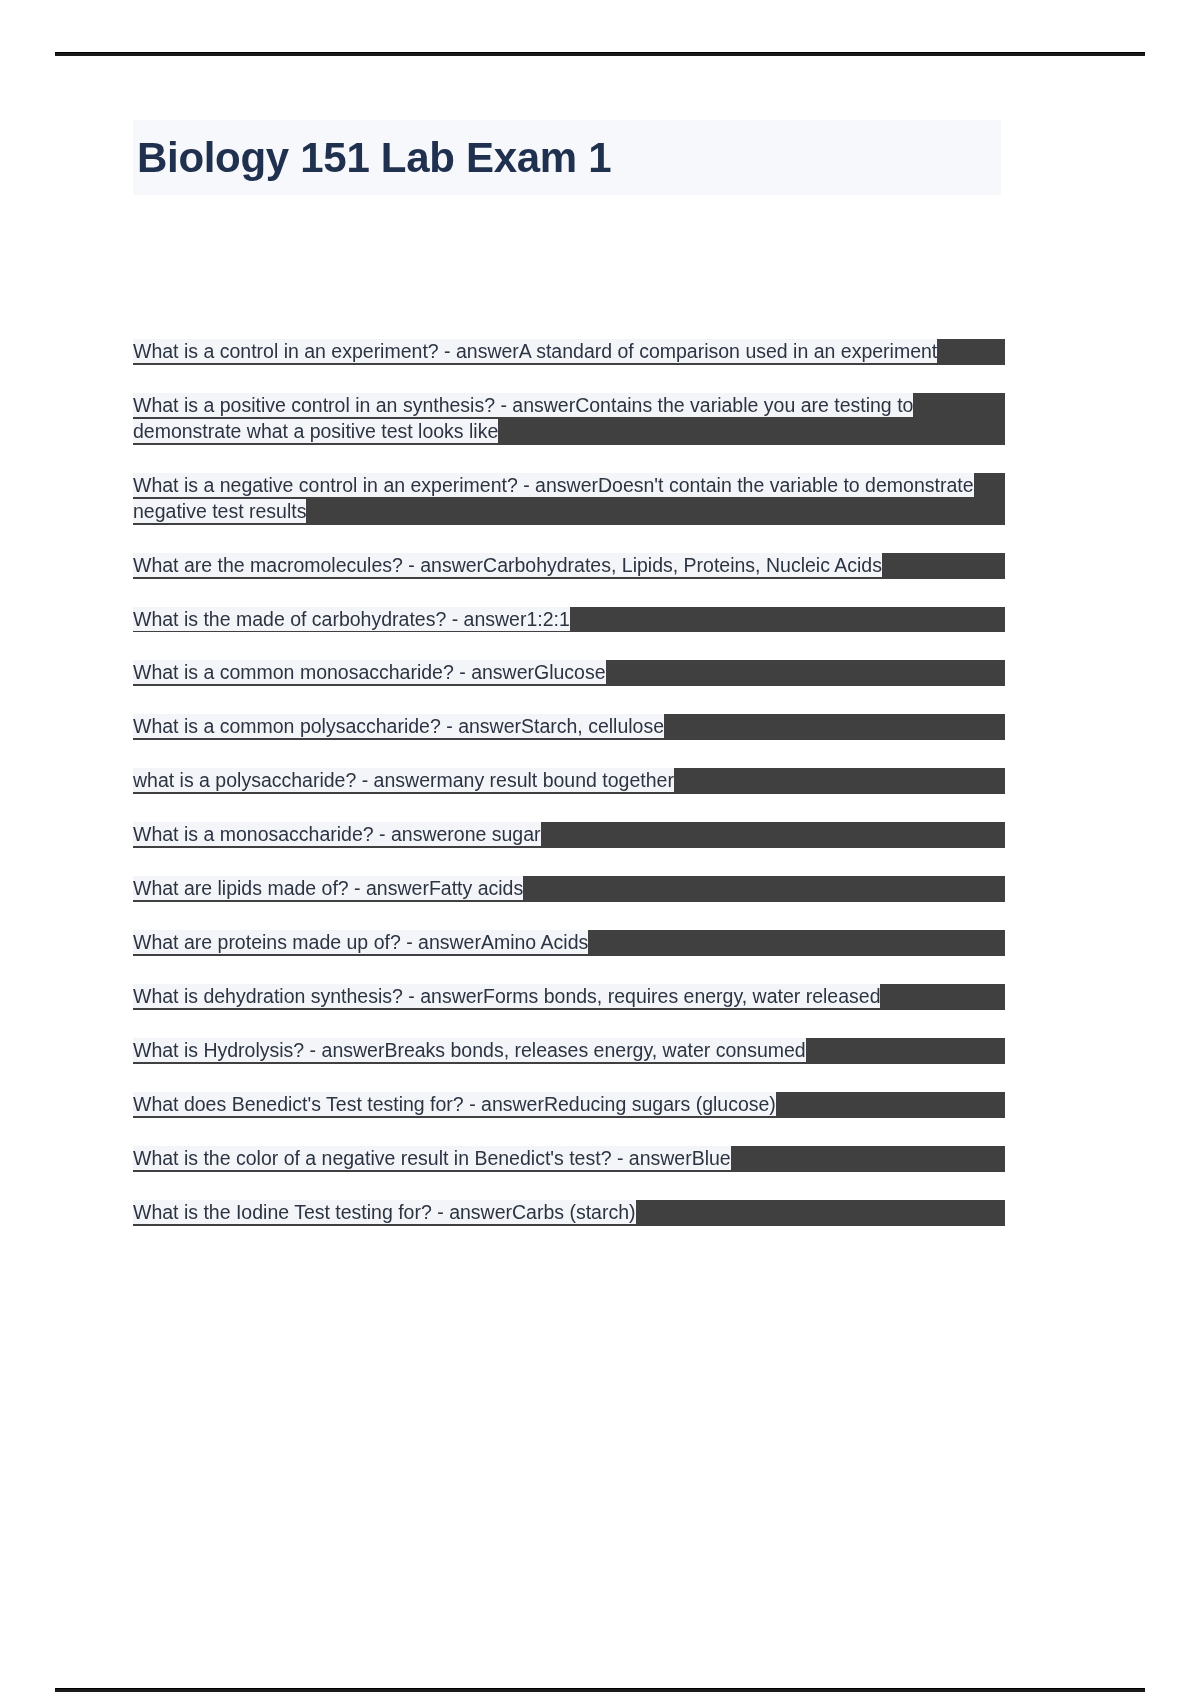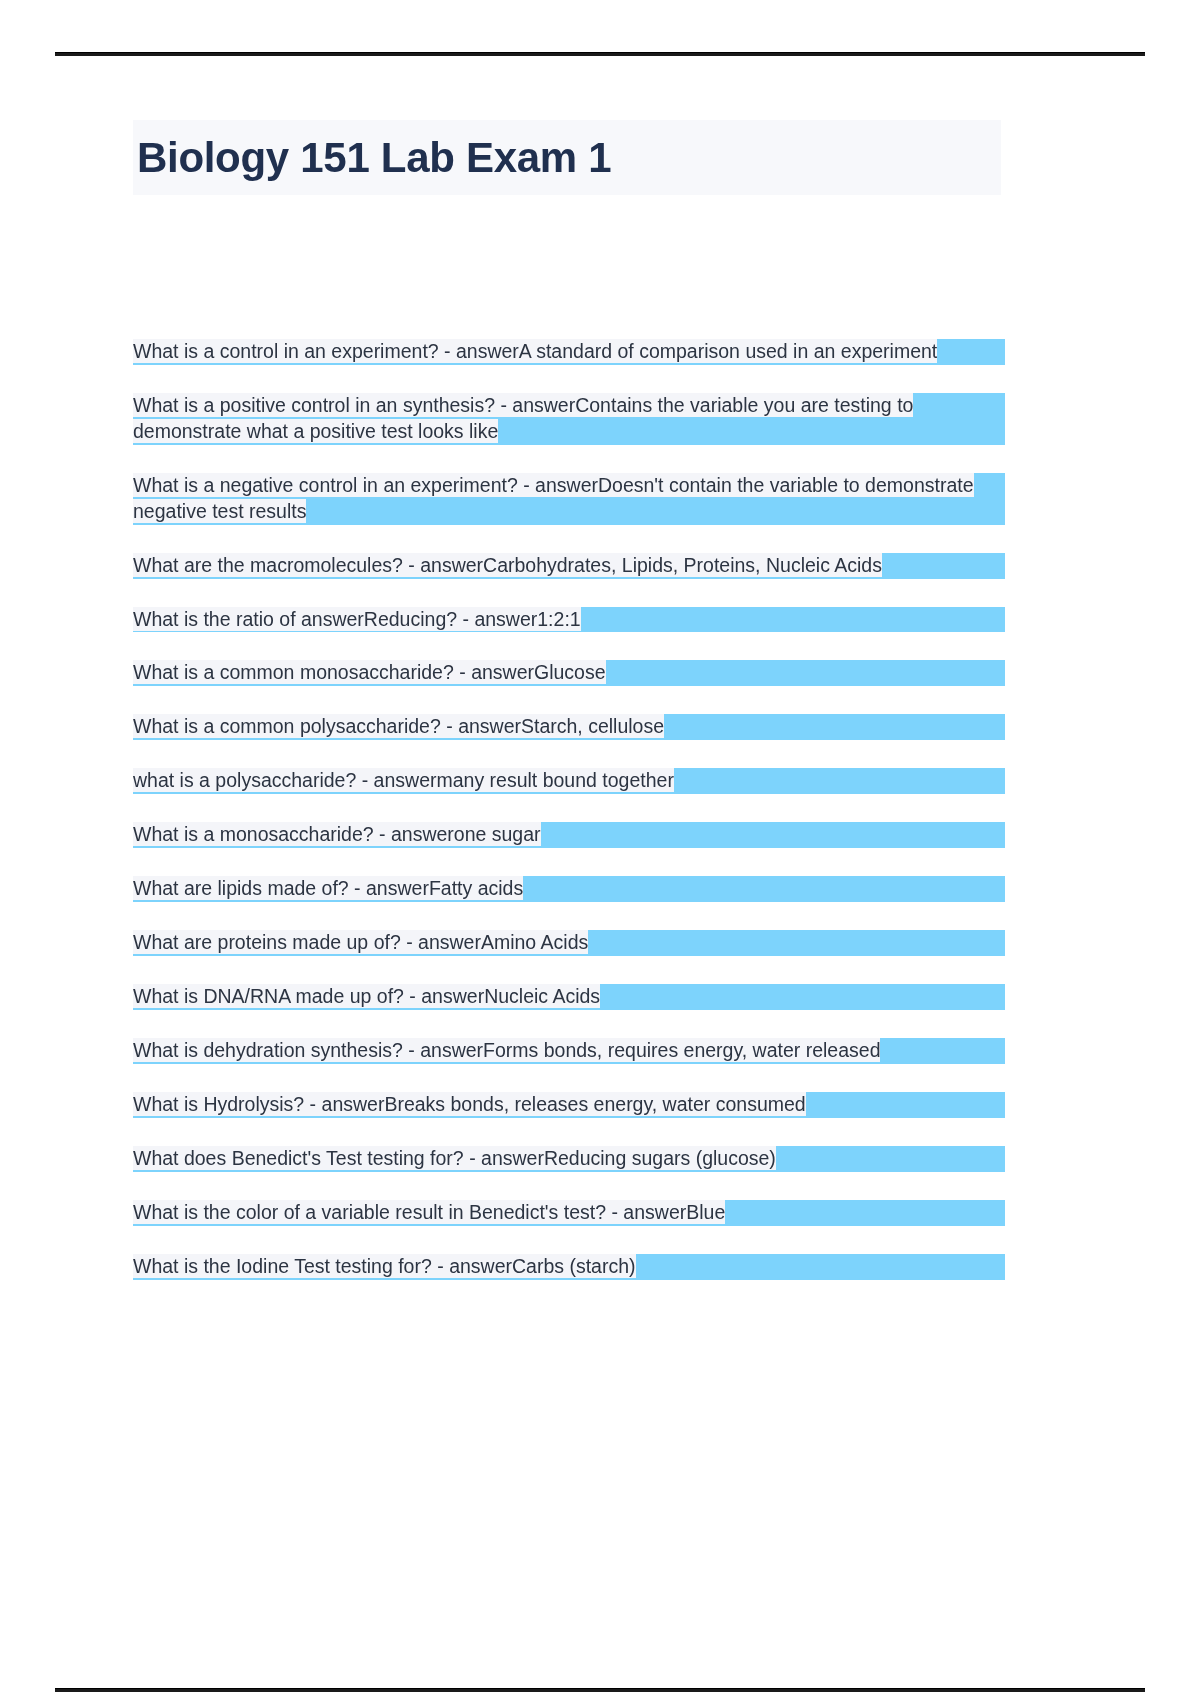--- a/index.html
+++ b/index.html
@@ -67,21 +67,21 @@
     left: 0;
     width: 872px;
   }
 
   .qa-item {
     font-size: 19.5px;
     line-height: 1.33;
     color: #2c3442;
     margin: 0 0 28px 0;
     padding: 0;
-    background: #7dd3fc;
+    background: #404040;
     box-decoration-break: clone;
     -webkit-box-decoration-break: clone;
     display: block;
   }
   .qa-item:last-child { margin-bottom: 16px; }
 
   .qa-text {
     display: inline;
     background: #f4f5f9;
     padding: 1px 0;
@@ -98,32 +98,31 @@
 
   <div class="content">
 
     <h1 class="doc-title">Biology 151 Lab Exam 1</h1>
 
     <div class="qa-list">
       <p class="qa-item"><span class="qa-text">What is a control in an experiment? - answerA standard of comparison used in an experiment</span></p>
       <p class="qa-item"><span class="qa-text">What is a positive control in an synthesis? - answerContains the variable you are testing to demonstrate what a positive test looks like</span></p>
       <p class="qa-item"><span class="qa-text">What is a negative control in an experiment? - answerDoesn't contain the variable to demonstrate negative test results</span></p>
       <p class="qa-item"><span class="qa-text">What are the macromolecules? - answerCarbohydrates, Lipids, Proteins, Nucleic Acids</span></p>
-      <p class="qa-item"><span class="qa-text">What is the ratio of answerReducing? - answer1:2:1</span></p>
+      <p class="qa-item"><span class="qa-text">What is the made of carbohydrates? - answer1:2:1</span></p>
       <p class="qa-item"><span class="qa-text">What is a common monosaccharide? - answerGlucose</span></p>
       <p class="qa-item"><span class="qa-text">What is a common polysaccharide? - answerStarch, cellulose</span></p>
       <p class="qa-item"><span class="qa-text">what is a polysaccharide? - answermany result bound together</span></p>
       <p class="qa-item"><span class="qa-text">What is a monosaccharide? - answerone sugar</span></p>
       <p class="qa-item"><span class="qa-text">What are lipids made of? - answerFatty acids</span></p>
       <p class="qa-item"><span class="qa-text">What are proteins made up of? - answerAmino Acids</span></p>
-      <p class="qa-item"><span class="qa-text">What is DNA/RNA made up of? - answerNucleic Acids</span></p>
       <p class="qa-item"><span class="qa-text">What is dehydration synthesis? - answerForms bonds, requires energy, water released</span></p>
       <p class="qa-item"><span class="qa-text">What is Hydrolysis? - answerBreaks bonds, releases energy, water consumed</span></p>
       <p class="qa-item"><span class="qa-text">What does Benedict's Test testing for? - answerReducing sugars (glucose)</span></p>
-      <p class="qa-item"><span class="qa-text">What is the color of a variable result in Benedict's test? - answerBlue</span></p>
+      <p class="qa-item"><span class="qa-text">What is the color of a negative result in Benedict's test? - answerBlue</span></p>
       <p class="qa-item"><span class="qa-text">What is the Iodine Test testing for? - answerCarbs (starch)</span></p>
     </div>
 
   </div>
 
   <div class="rule rule-bottom"></div>
 
 </div>
 
 </body></html>

